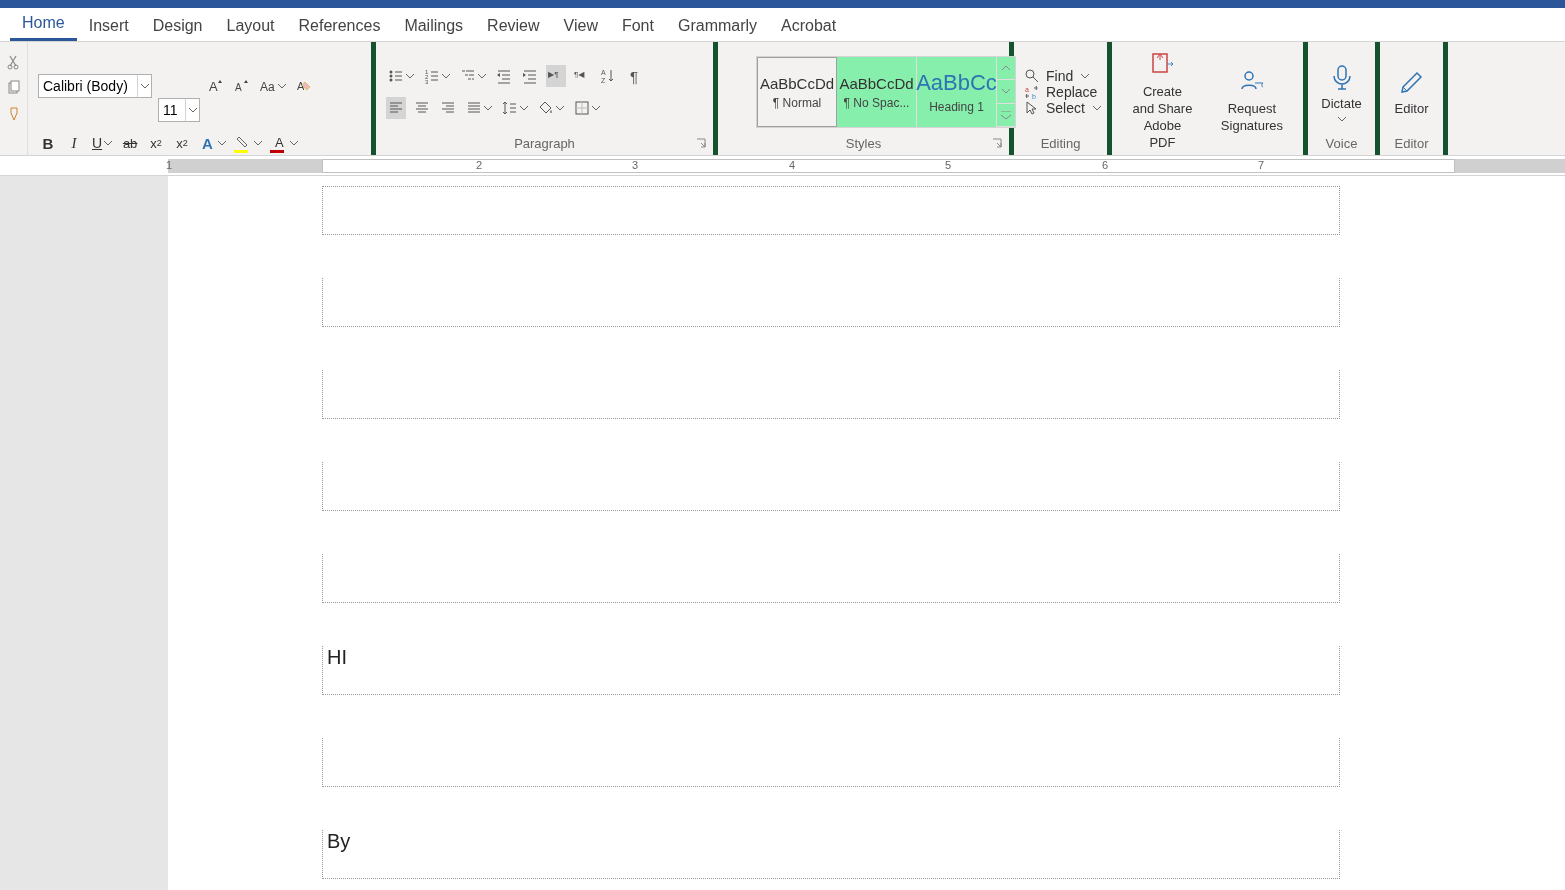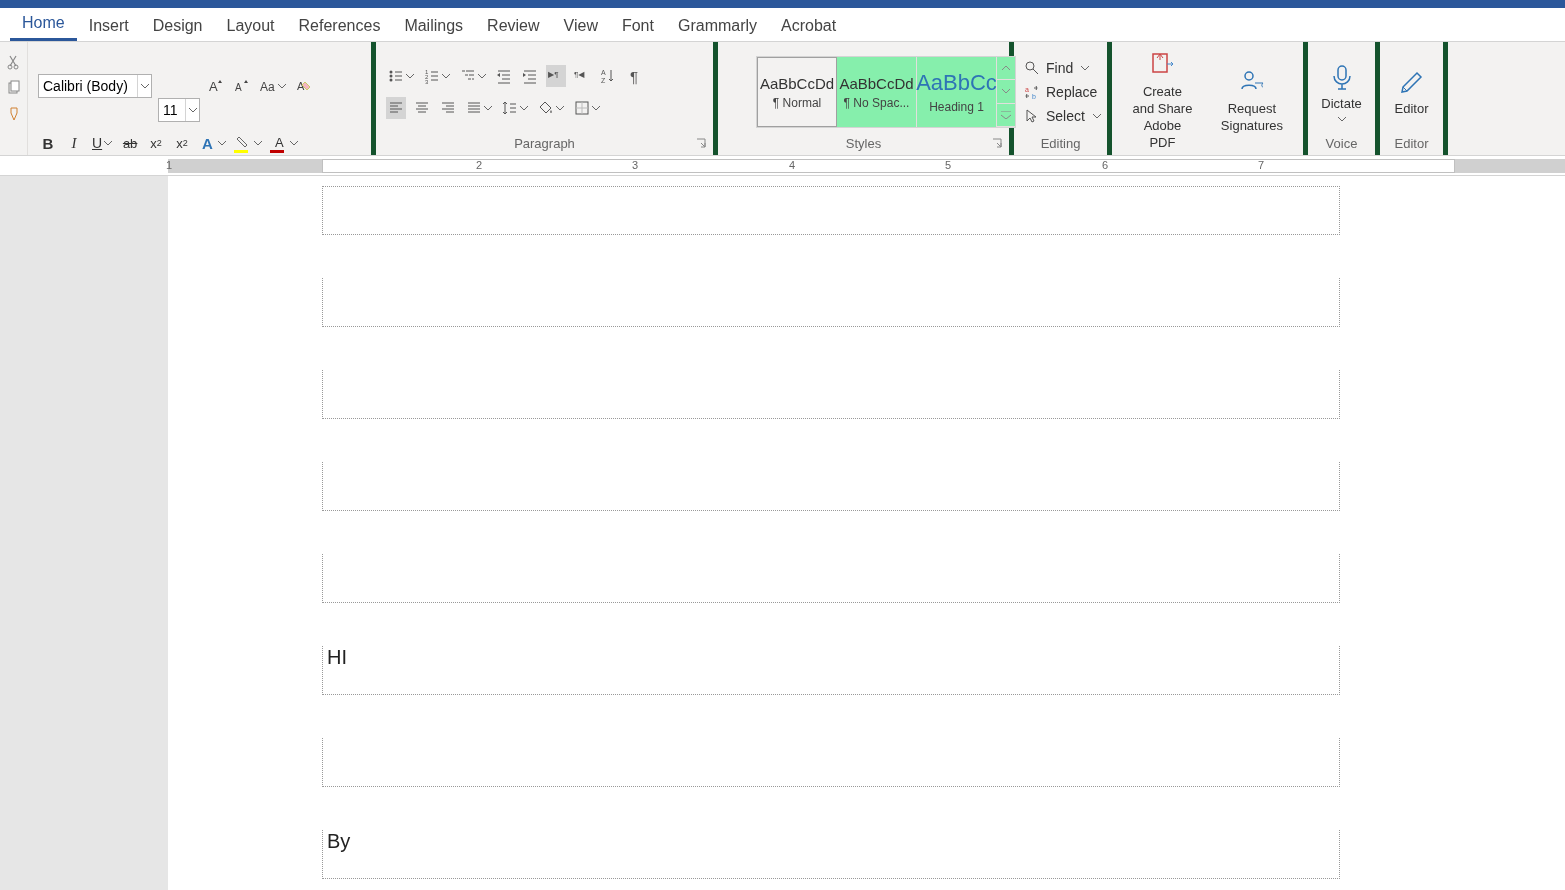--- a/index.html
+++ b/index.html
@@ -368,21 +368,21 @@
         </div>
       </div>
     </div>
     <div class="group-label"><span>Styles</span><span class="dlgL"><svg viewBox="0 0 12 12">
             <path d="M2 2h8v8M6 6l4 4M10 6v4h-4" stroke="#888"></path>
           </svg></span></div>
   </div>
 
   <div class="group" style="width:98px">
     <div class="group-body">
-      <div class="vcol" style="gap:8px">
+      <div class="vcol" style="gap:0">
         <div class="editrow">
             <svg class="icon16" viewBox="0 0 16 16">
               <circle cx="6" cy="6" r="4" fill="none" stroke="#555"></circle>
               <path d="M9 9l5 5" stroke="#555"></path>
             </svg>
             <span>Find</span>
             <span class="dd">
               <svg>
                 <path d="M0 0l4 4 4-4" stroke="#666" fill="none"></path>
               </svg>

